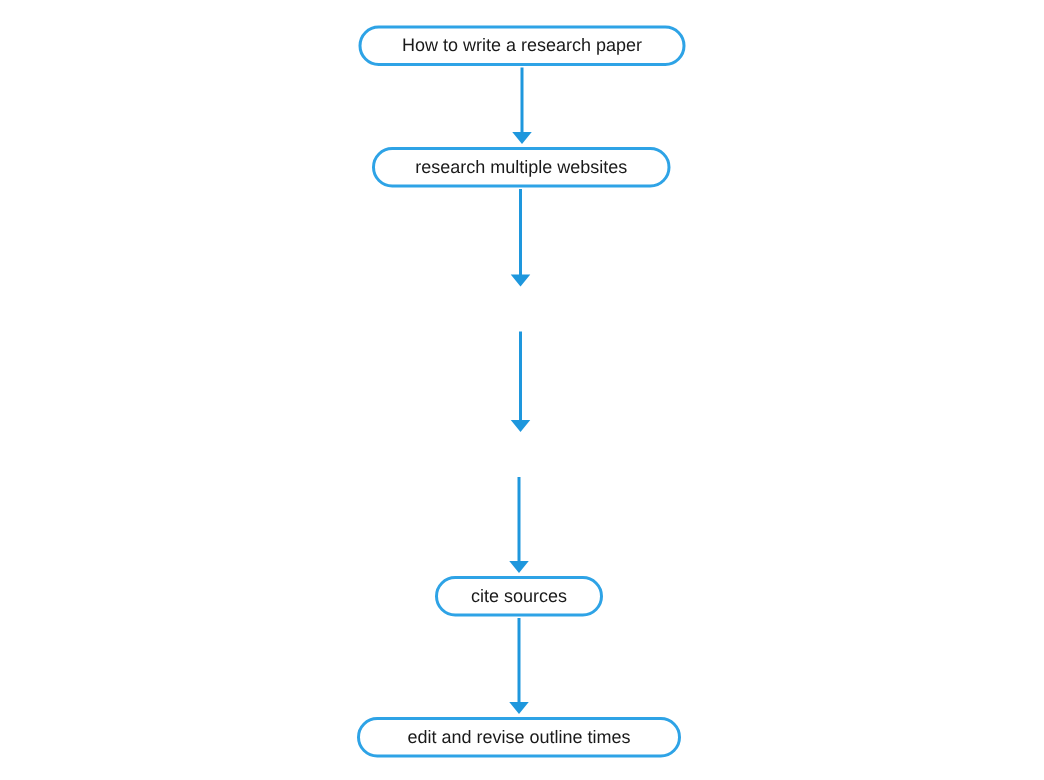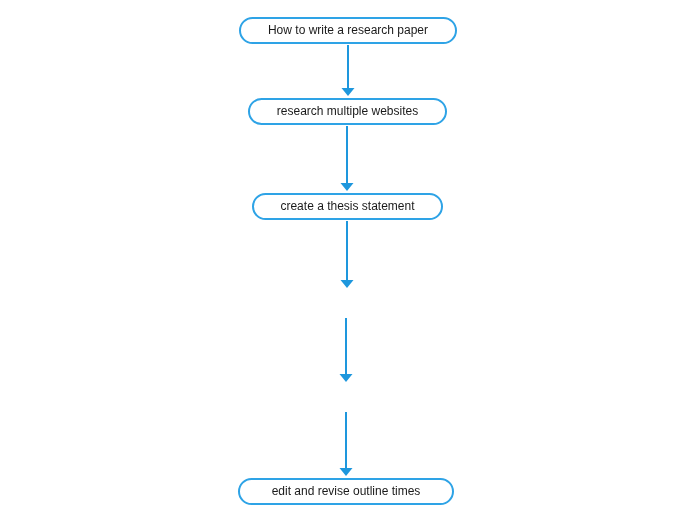--- a/index.html
+++ b/index.html
@@ -99,23 +99,23 @@
   </svg>
 
   <div class="node node-0">
     <span class="node-label">How to write a research paper</span>
   </div>
 
   <div class="node node-1">
     <span class="node-label">research multiple websites</span>
   </div>
 
-  <div class="node node-2">
-    <span class="node-label">create a thesis statement</span>
-  </div>
 
 
+  <div class="node node-4">
+    <span class="node-label">cite sources</span>
+  </div>
 
   <div class="node node-5">
     <span class="node-label">edit and revise outline times</span>
   </div>
 
 </div>
 
 </body></html>

